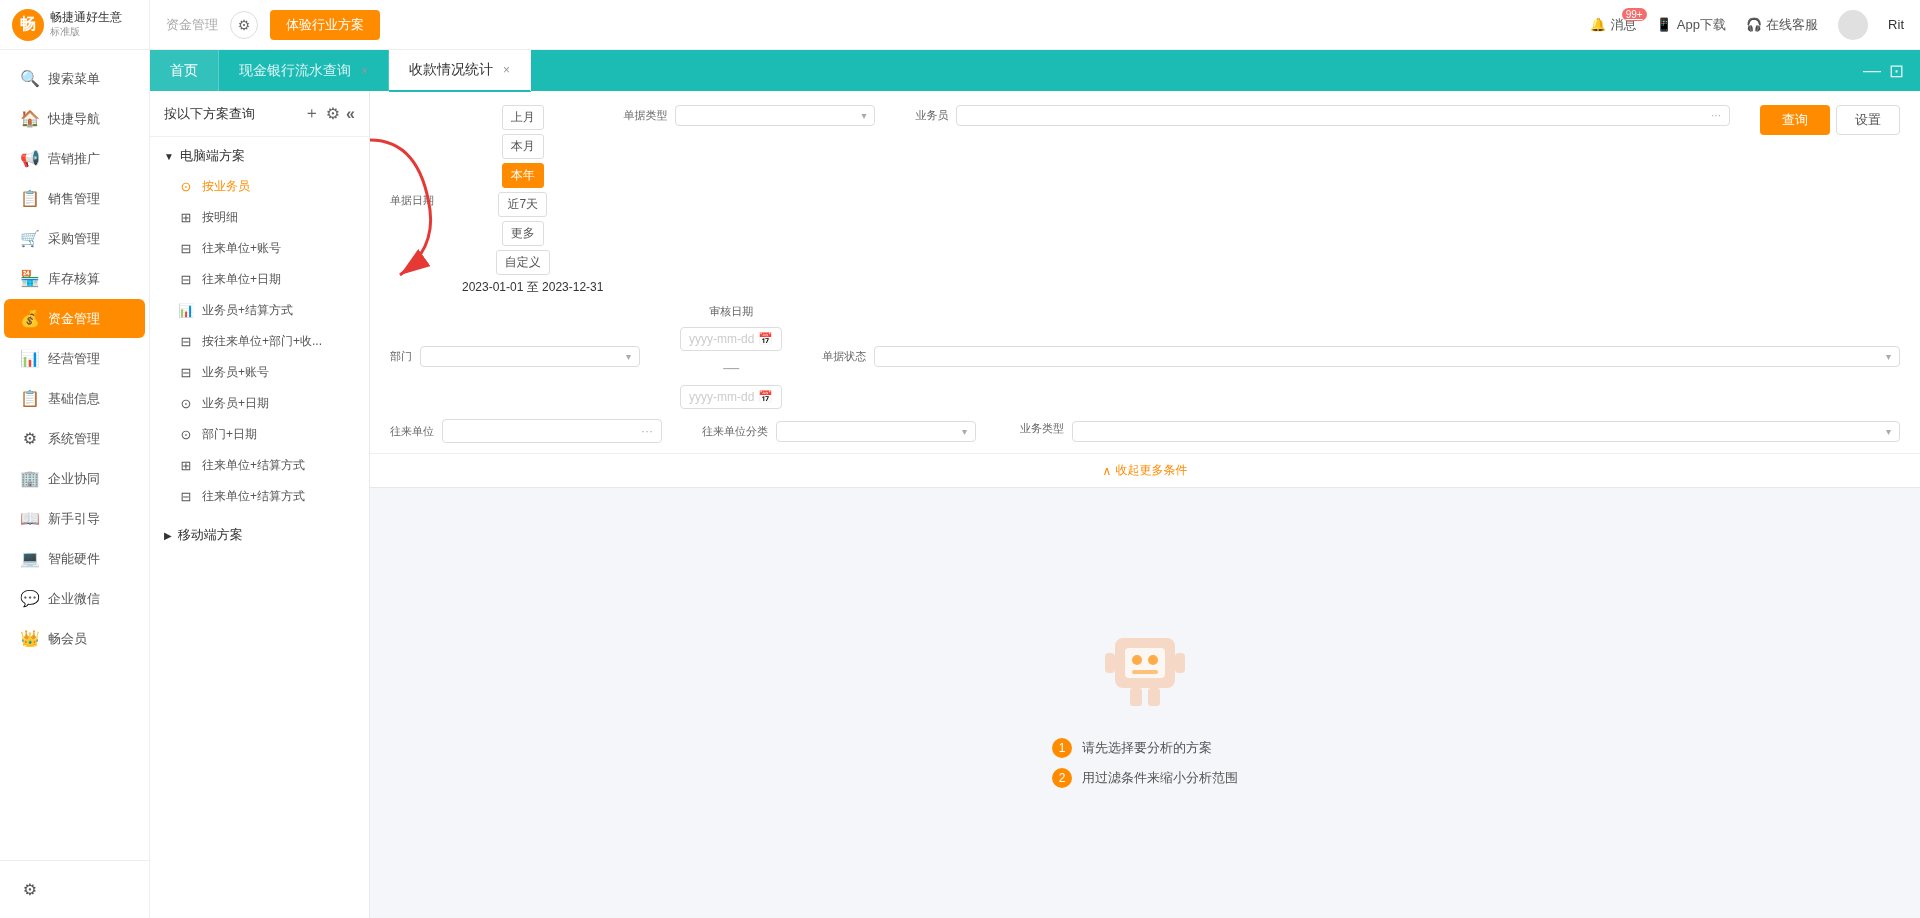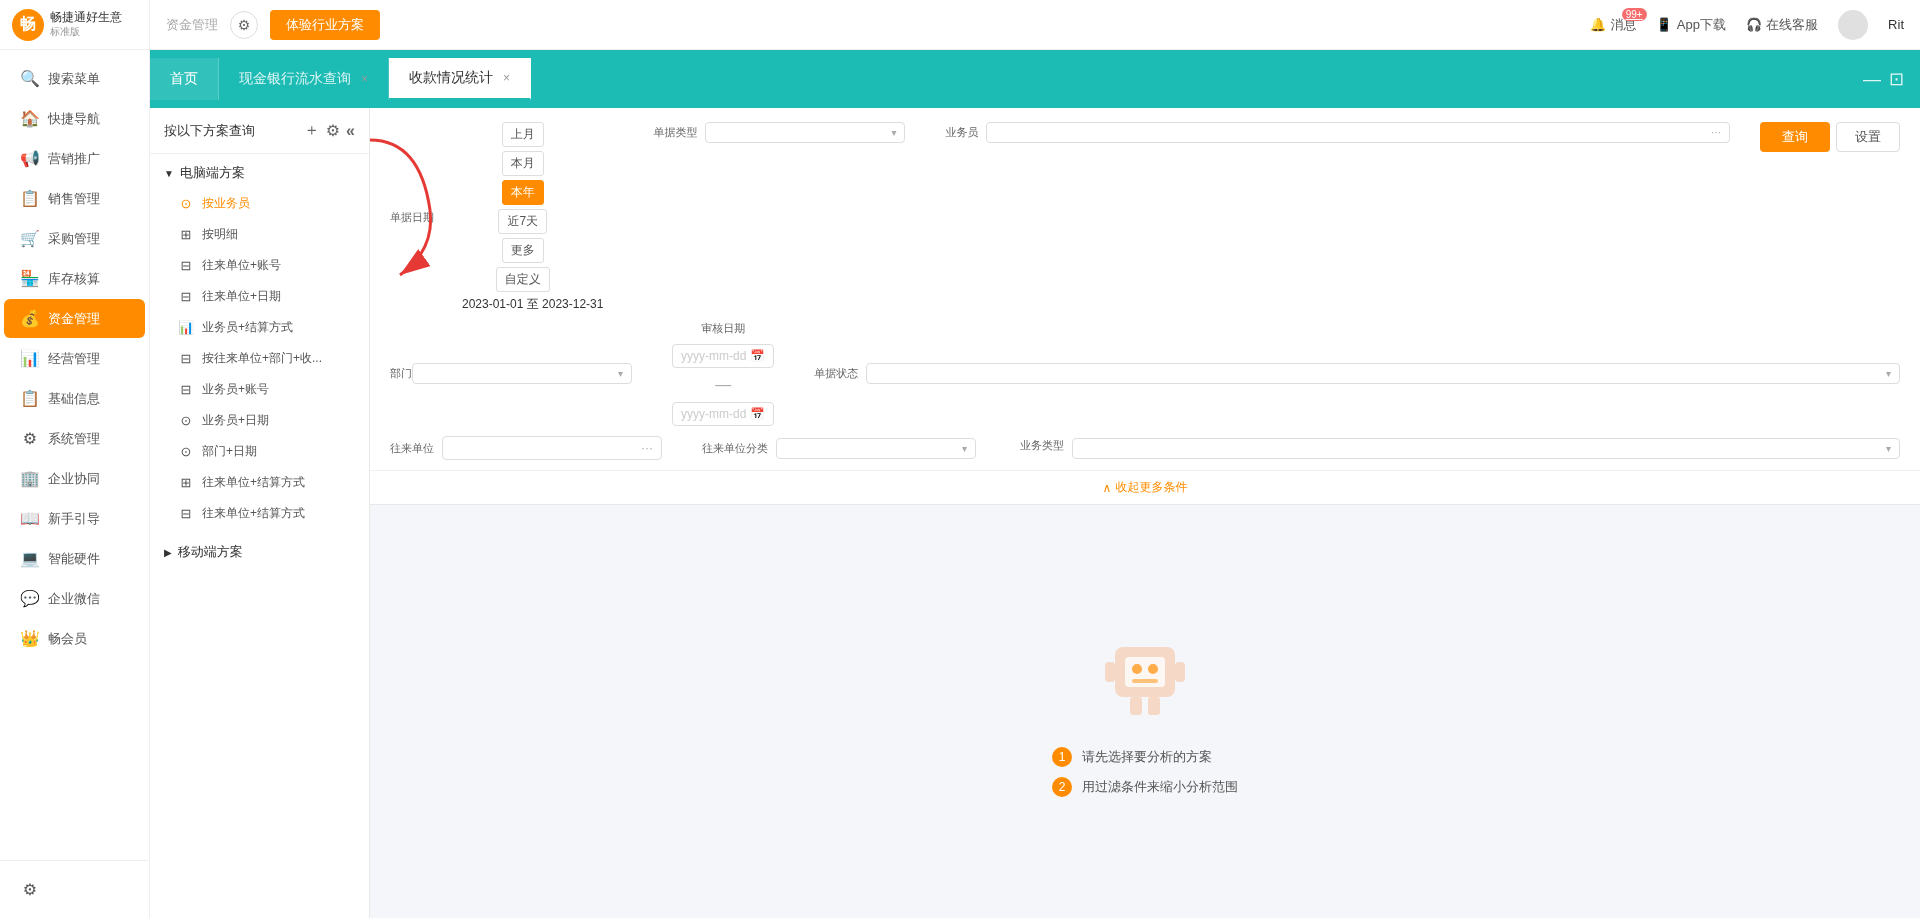--- a/index.html
+++ b/index.html
@@ -141,21 +141,21 @@
     }
     .user-avatar {
       width: 30px;
       height: 30px;
       border-radius: 50%;
       background: #e0e0e0;
     }
 
     
     .tabs-bar {
-      height: 58px;
+      height: 41px;
       background: #1cbbb4;
       display: flex;
       align-items: center;
       padding: 0 0;
       position: relative;
     }
     .tab-item {
       height: 42px;
       display: flex;
       align-items: center;
@@ -652,21 +652,21 @@
               <button class="date-quick-btn">更多</button>
               <button class="date-quick-btn">自定义</button>
               <span style="font-size:12px; color:#333; margin-left:20px;">
                 <span>2023-01-01</span>
                 <span> 至 </span>
                 <span>2023-12-31</span>
               </span>
             </div>
           </div>
 
-          <div style="display:flex; align-items:center; gap:8px; margin-left:30px; flex-shrink:0;">
+          <div style="display:flex; align-items:center; gap:8px; flex-shrink:0;">
             <span class="field-label">单据类型</span>
             <div class="filter-select" style="min-width:200px;">
               <span></span>
               <span class="arrow">▾</span>
             </div>
           </div>
 
           <div style="display:flex; align-items:center; gap:8px; margin-left:20px; flex: 1; flex-shrink:0;">
             <span class="field-label">业务员</span>
             <div class="filter-select" style="min-width:160px; flex:1;">
@@ -676,21 +676,21 @@
           </div>
 
           <div style="display:flex; flex-direction:row; gap:6px; margin-left:10px; flex-shrink:0;">
             <button class="btn-query">查询</button>
             <button class="btn-settings">设置</button>
           </div>
         </div>
 
         <div style="display:flex; align-items:center; padding:0 20px 10px 20px; gap:20px;">
 
-          <div style="display:flex; align-items:center; flex-shrink:0;">
+          <div style="display:flex; align-items:center; gap:8px; flex-shrink:0;">
             <span class="field-label">部门</span>
             <div class="filter-select" style="min-width:220px;">
               <span></span>
               <span class="arrow">▾</span>
             </div>
           </div>
 
           <div style="display:flex; align-items:center; gap:8px; margin-left:20px; flex-shrink:0;flex-direction:column;">
             <span class="field-label">审核日期</span>
             <div class="date-input">

